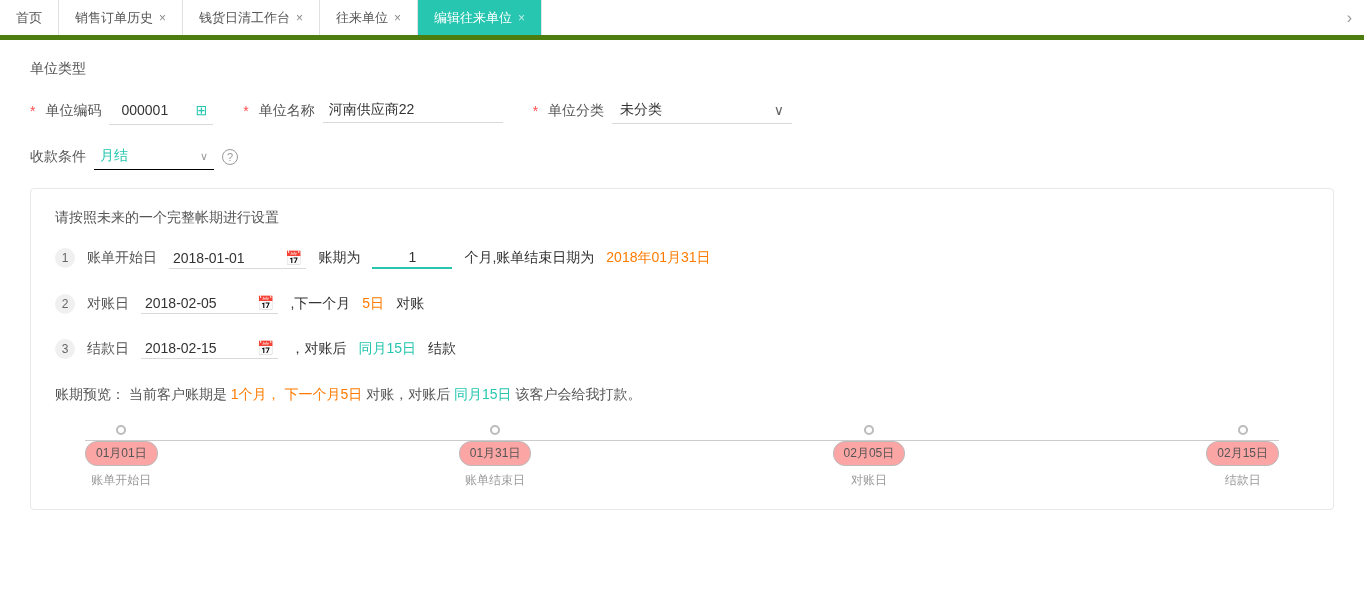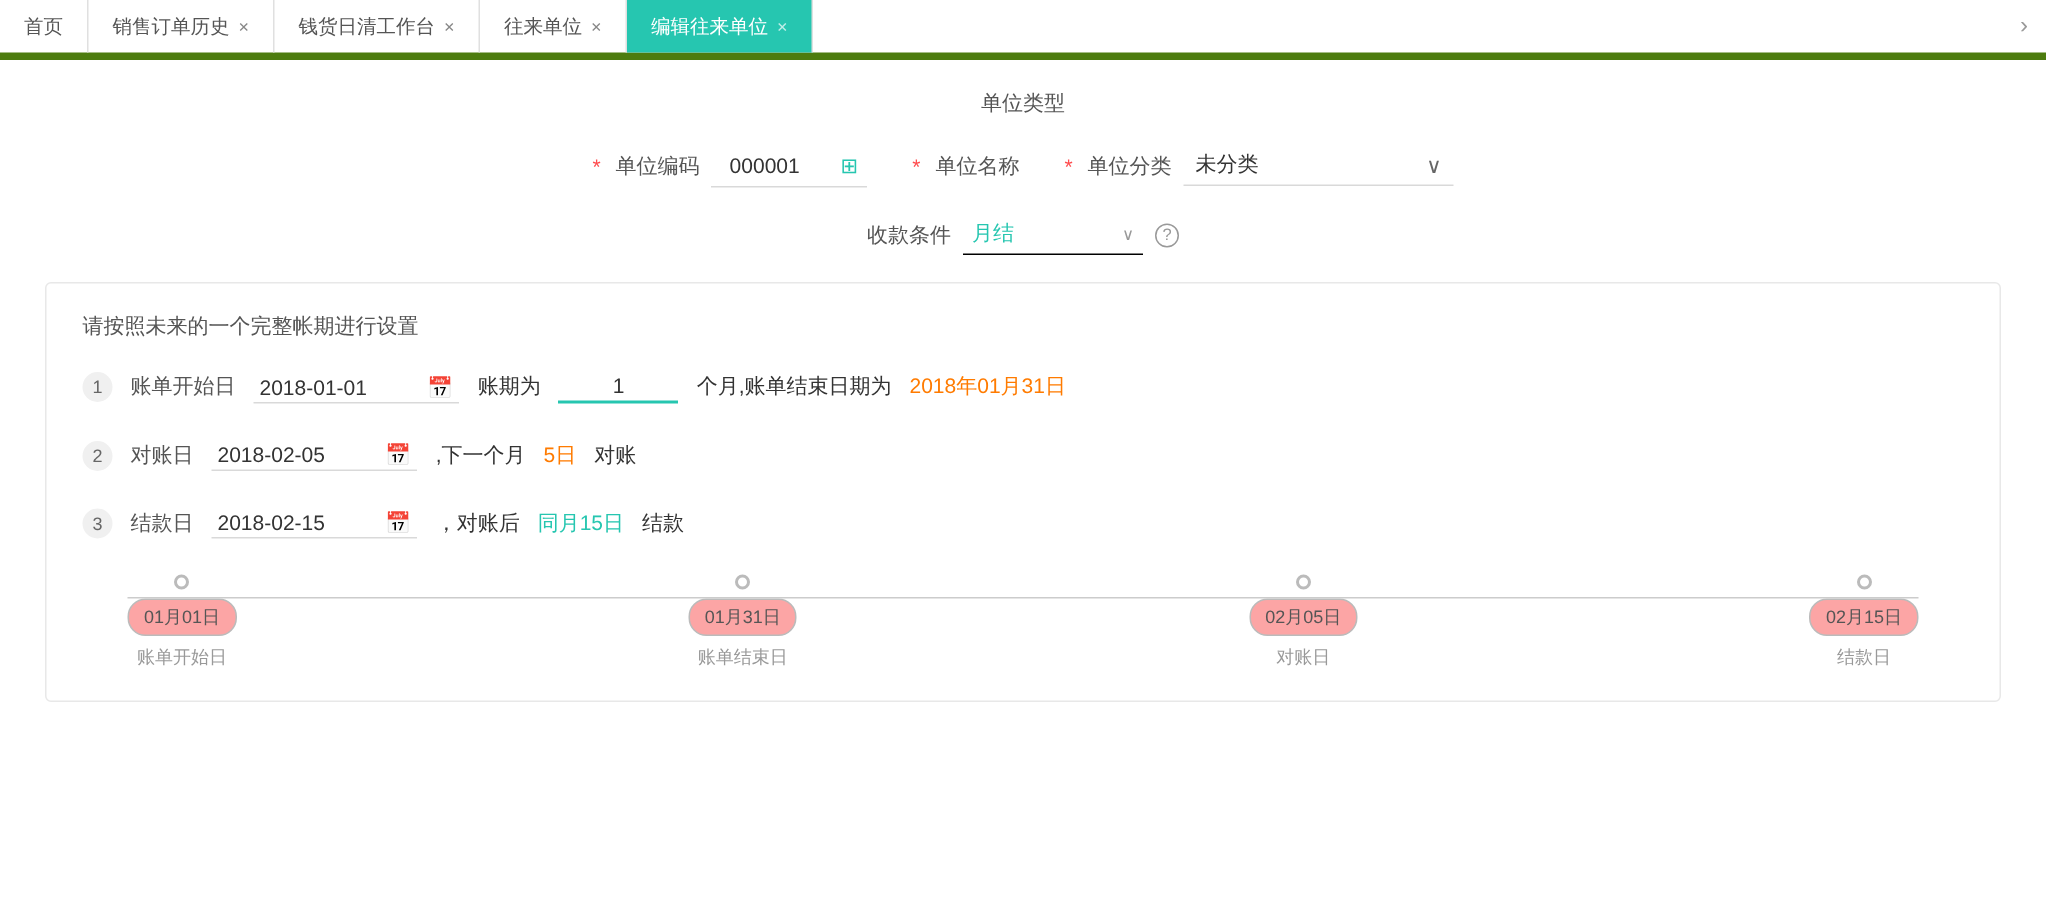--- a/index.html
+++ b/index.html
@@ -49,21 +49,20 @@
       padding: 20px 30px;
       min-height: 568px;
     }
 
     
     .form-row {
       display: flex;
       align-items: center;
       margin-bottom: 18px;
       gap: 30px;
-      justify-content: center;
     }
 
     .form-field {
       display: flex;
       align-items: center;
       gap: 8px;
     }
 
     .form-field label {
       color: #555;
@@ -353,20 +352,21 @@
       <label>单位编码</label>
       <div class="input-with-icon">
         <input type="text" class="input-field" style="border: none; width: 80px;" value="000001">
         <span style="color:#26c6b0; font-size:14px; cursor:pointer;">⊞</span>
       </div>
     </div>
 
     <div class="form-field">
       <span class="required-star">*</span>
       <label>单位名称</label>
+      <input type="text" class="input-field" style="width: 180px;" value="河南供应商22">
     </div>
 
     <div class="form-field">
       <span class="required-star">*</span>
       <label>单位分类</label>
       <div class="unit-class-dropdown" style="border-bottom:1px solid #d9d9d9; padding:4px 8px; min-width:180px;">
         <span class="text">未分类</span>
         <span class="chevron">∨</span>
       </div>
     </div>
@@ -416,20 +416,29 @@
       <span class="setting-label">结款日</span>
       <div class="date-input-wrap">
         <input type="text" value="2018-02-15" style="">
         <span class="calendar-icon">📅</span>
       </div>
       <span>，对账后</span>
       <span class="highlight-cyan">同月15日</span>
       <span>结款</span>
     </div>
 
+    <div class="preview-text">
+      <span>账期预览：</span>
+      <span>当前客户账期是</span>
+      <span class="highlight-orange">1个月，</span>
+      <span class="highlight-orange">下一个月5日</span>
+      <span>对账，对账后</span>
+      <span class="highlight-cyan">同月15日</span>
+      <span>该客户会给我打款。</span>
+    </div>
 
     <div class="timeline-container">
       <div class="tl-line"></div>
       <div class="tl-nodes">
         <div class="tl-node">
           <div class="tl-dot"></div>
           <div class="tl-badge">01月01日</div>
           <div class="tl-text">账单开始日</div>
         </div>
         <div class="tl-node">

